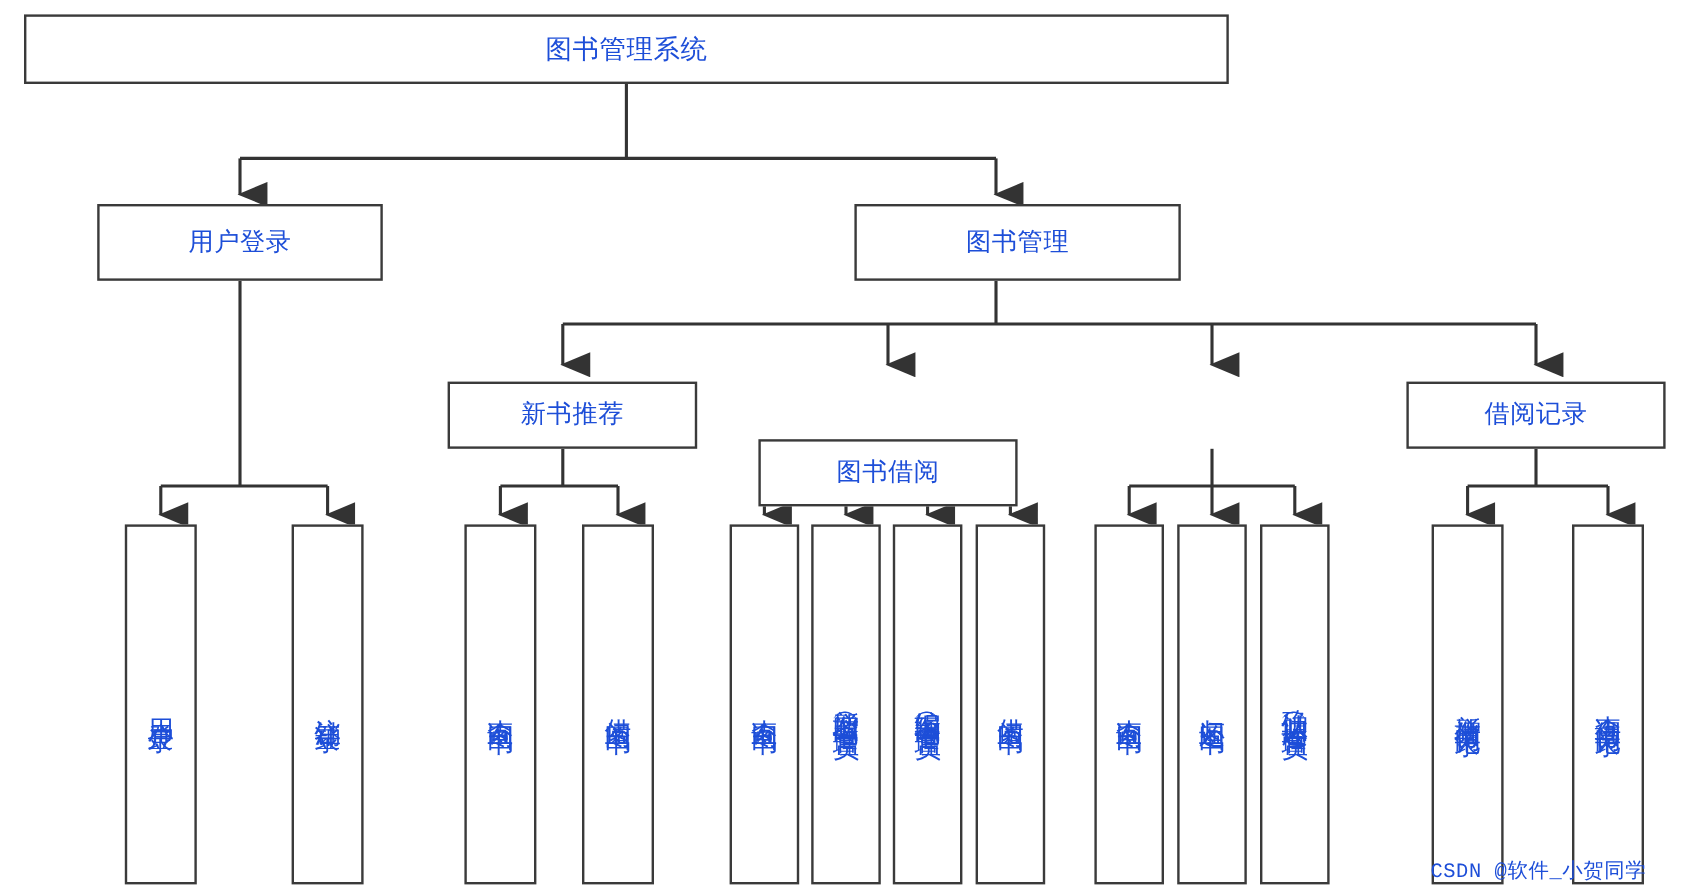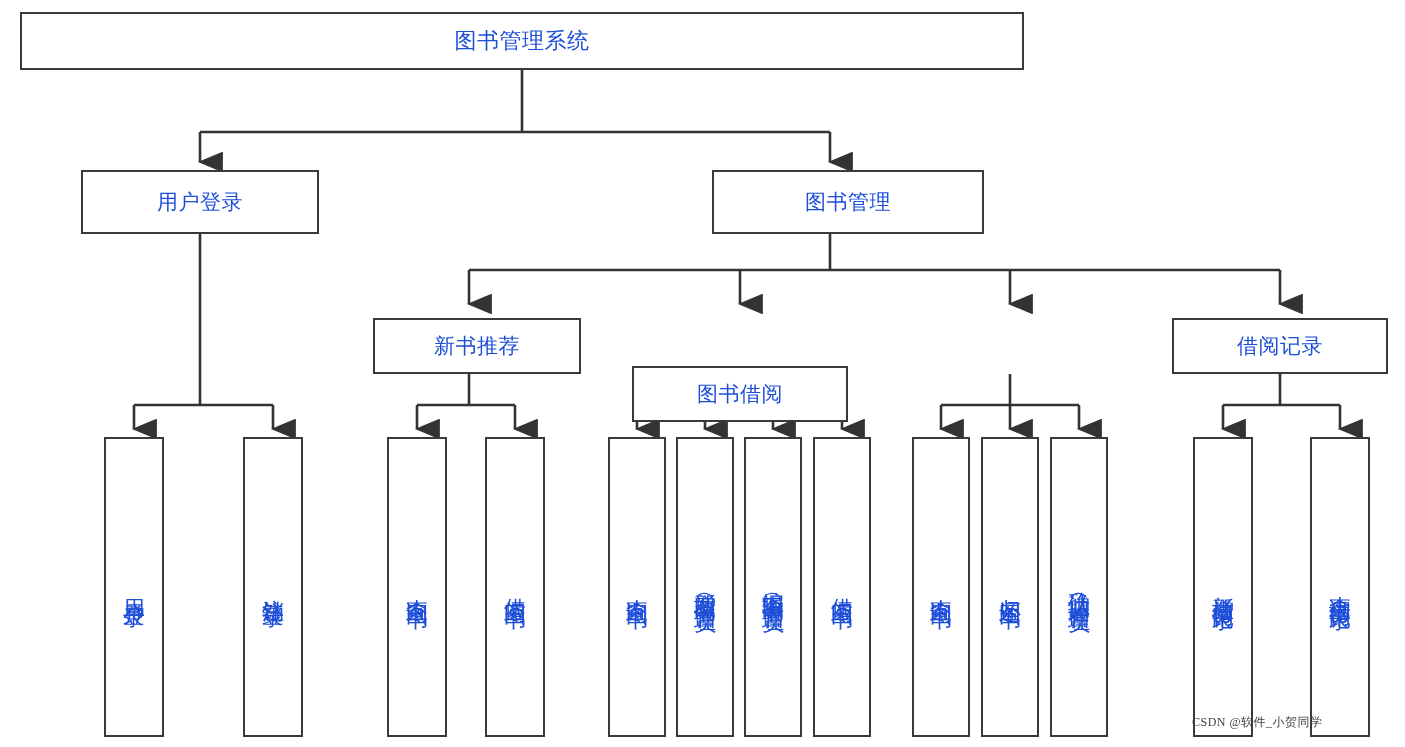--- a/index.html
+++ b/index.html
@@ -61,26 +61,26 @@
     font-size: 22px;
     letter-spacing: 3px;
     line-height: 1.0;
     max-height: 100%;
     white-space: normal;
   }
   #watermark {
     position: absolute;
     left: 1192px;
     top: 714px;
-    font-size: 12px;
-    color: #404040;
+    font-size: 17px;
+    color: #1d4ed8;
     letter-spacing: 0.5px;
     z-index: 6;
     white-space: nowrap;
-    font-family: Liberation Serif, serif;
+    font-family: Liberation Mono, monospace;
   }
 </style>
 </head>
 <body>
 
 <div id="canvas">
 
   <svg id="edges" viewBox="0 0 1405 747" xmlns="http://www.w3.org/2000/svg">
     <defs>
       <marker id="arr" viewBox="0 0 10 12" refX="5" refY="11" markerWidth="8" markerHeight="10" orient="auto-start-reverse">

